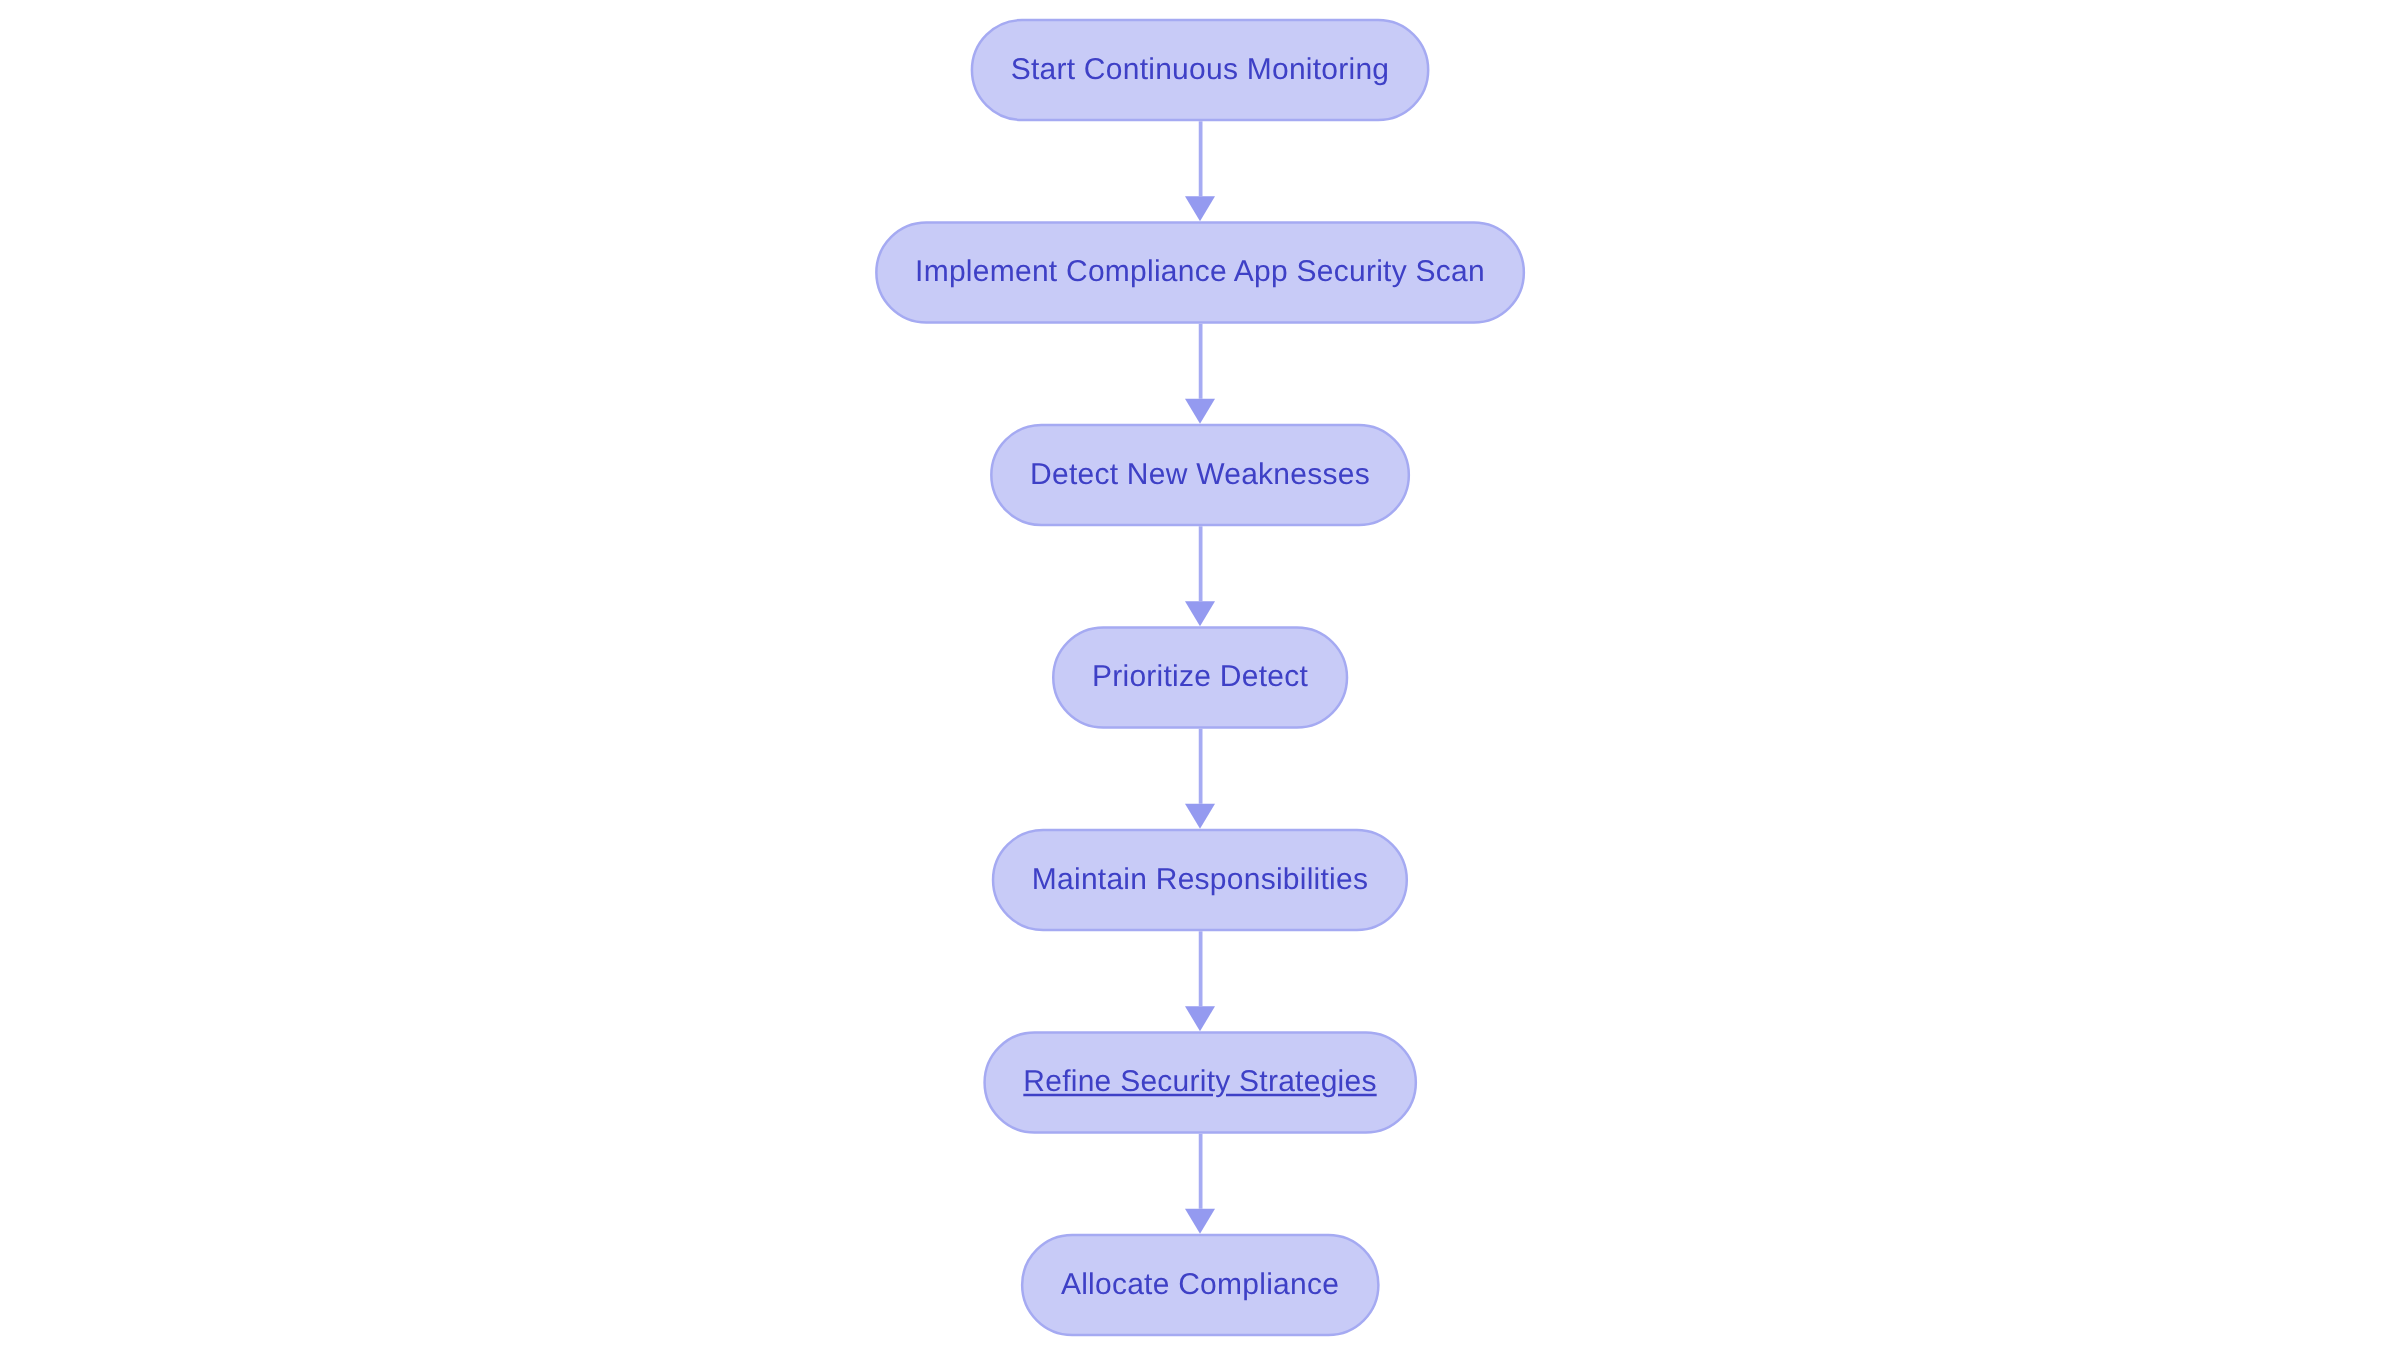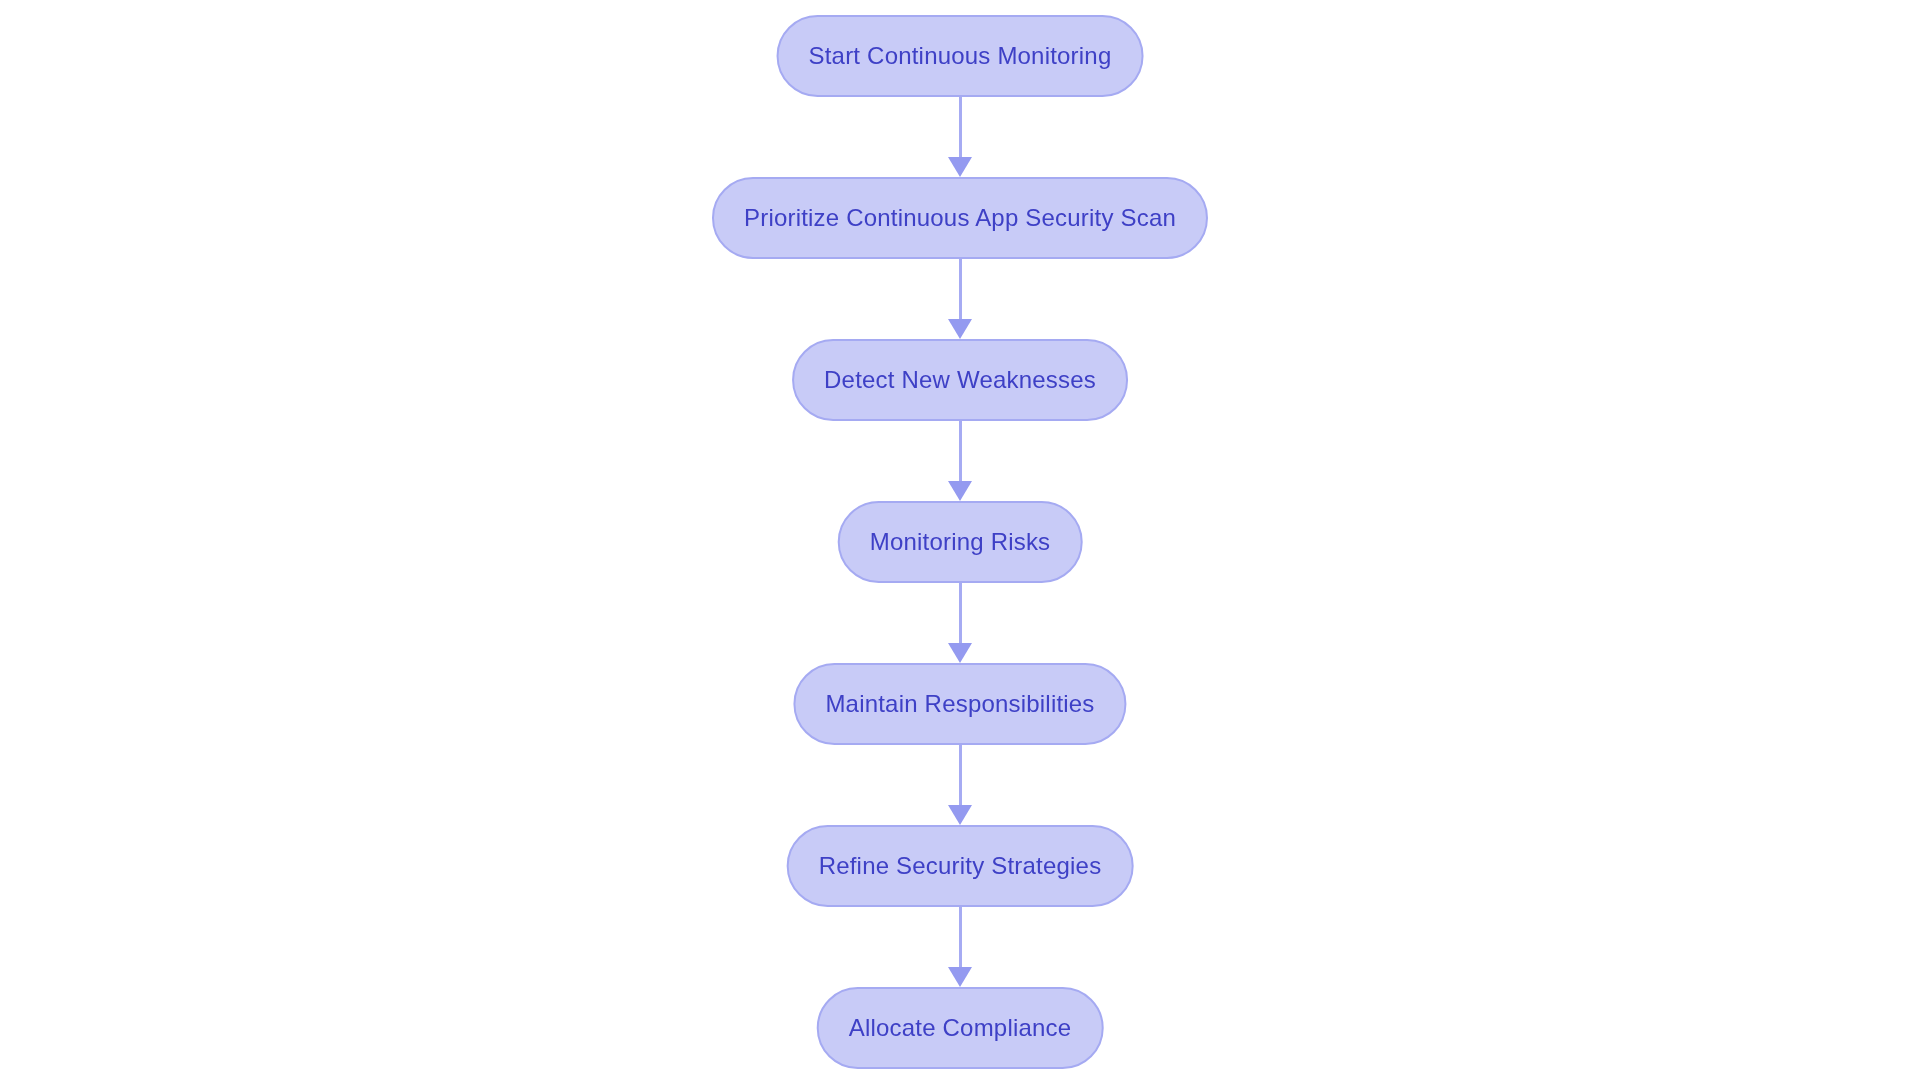--- a/index.html
+++ b/index.html
@@ -35,21 +35,21 @@
     display:flex;
     align-items:center;
     justify-content:center;
     white-space:nowrap;
   }
   .node-1{top:15px;  min-width:340px;}
   .node-2{top:177px; min-width:466px;}
   .node-3{top:339px; min-width:308px;}
   .node-4{top:501px; min-width:204px;}
   .node-5{top:663px; min-width:304px;}
-  .node-6{top:825px; min-width:320px;}
+  .node-6{top:825px; min-width:320px;text-decoration:underline;}
   .node-7{top:987px; min-width:268px;}
   .arrow{
     position:absolute;
     left:50%;
     transform:translateX(-50%);
     width:26px;
     height:80px;
     display:flex;
     flex-direction:column;
     align-items:center;
@@ -78,35 +78,35 @@
 
 <div class="canvas">
 
   <div class="node node-1">Start Continuous Monitoring</div>
 
   <div class="arrow arrow-1">
     <div class="shaft"></div>
     <div class="head"></div>
   </div>
 
-  <div class="node node-2">Prioritize Continuous App Security Scan</div>
+  <div class="node node-2">Implement Compliance App Security Scan</div>
 
   <div class="arrow arrow-2">
     <div class="shaft"></div>
     <div class="head"></div>
   </div>
 
   <div class="node node-3">Detect New Weaknesses</div>
 
   <div class="arrow arrow-3">
     <div class="shaft"></div>
     <div class="head"></div>
   </div>
 
-  <div class="node node-4">Monitoring Risks</div>
+  <div class="node node-4">Prioritize Detect</div>
 
   <div class="arrow arrow-4">
     <div class="shaft"></div>
     <div class="head"></div>
   </div>
 
   <div class="node node-5">Maintain Responsibilities</div>
 
   <div class="arrow arrow-5">
     <div class="shaft"></div>

